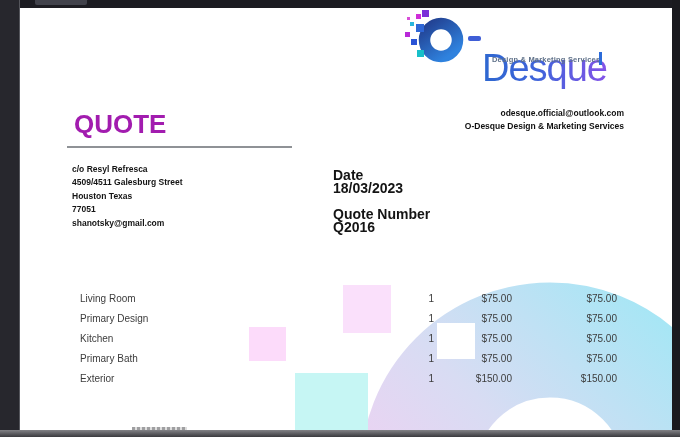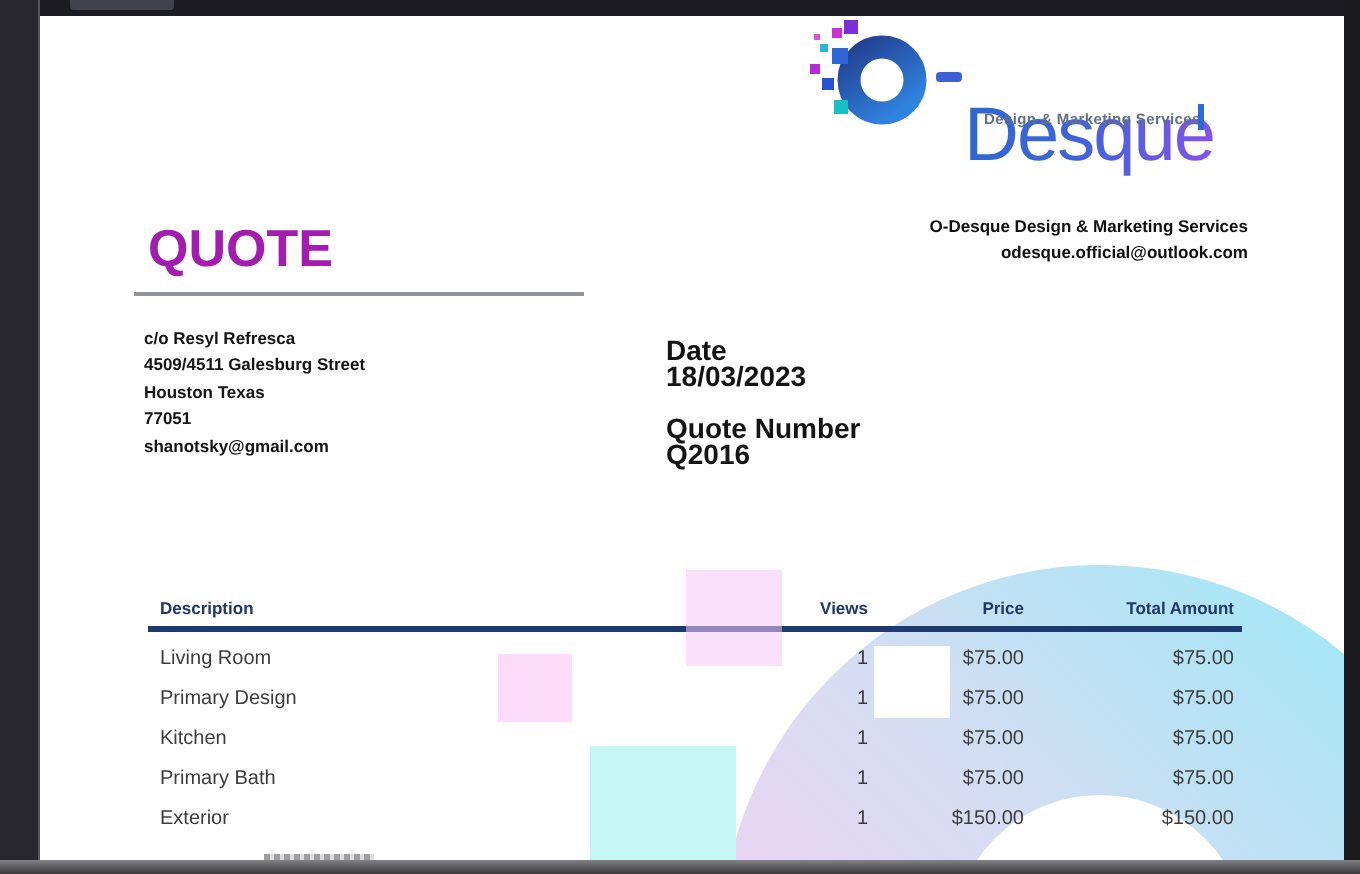--- a/index.html
+++ b/index.html
@@ -111,22 +111,22 @@
       <rect x="15" y="31" width="6" height="6" fill="#2953d6"></rect>
       <rect x="21" y="42" width="7" height="7" fill="#17bfc9"></rect>
       <rect x="11" y="9" width="3" height="3" fill="#d84fd8"></rect>
     </svg>
     <div class="logo-dash"></div>
     <div class="brand-name">Desque</div>
     <div class="tagline">Design &amp; Marketing Services</div>
     <div class="brand-bar"></div>
 
     <div class="company">
+      <div>odesque.official@outlook.com</div>
       <div>O-Desque Design &amp; Marketing Services</div>
-      <div>odesque.official@outlook.com</div>
     </div>
 
     <div class="doc-title">QUOTE</div>
     <div class="title-rule"></div>
 
     <div class="client">
       <div>c/o Resyl Refresca</div>
       <div>4509/4511 Galesburg Street</div>
       <div>Houston Texas</div>
       <div>77051</div>
@@ -135,26 +135,20 @@
 
     <div class="meta">
       <div>Date</div>
       <div>18/03/2023</div>
       <div class="meta-spacer"></div>
       <div>Quote Number</div>
       <div>Q2016</div>
     </div>
 
     <div class="qtable">
-      <div class="thead">
-        <div class="c-desc">Description</div>
-        <div class="c-views">Views</div>
-        <div class="c-price">Price</div>
-        <div class="c-total">Total Amount</div>
-      </div>
       <div class="rows">
         <div class="trow">
           <div class="c-desc">Living Room</div>
           <div class="c-views">1</div>
           <div class="c-price">$75.00</div>
           <div class="c-total">$75.00</div>
         </div>
         <div class="trow">
           <div class="c-desc">Primary Design</div>
           <div class="c-views">1</div>

